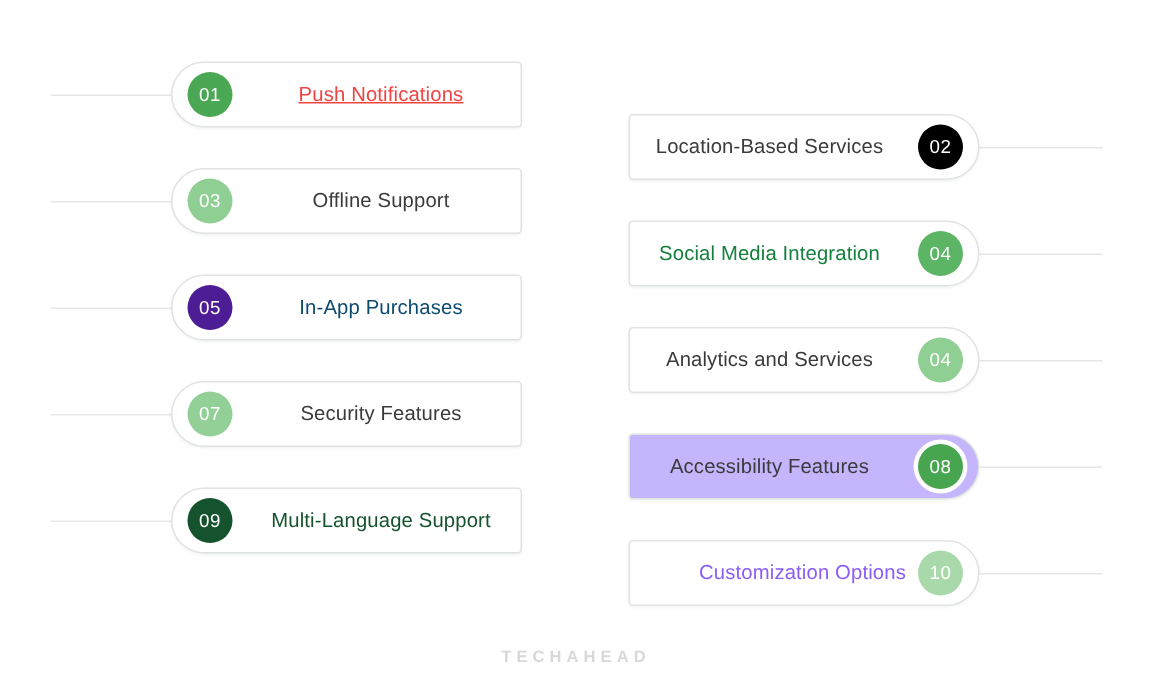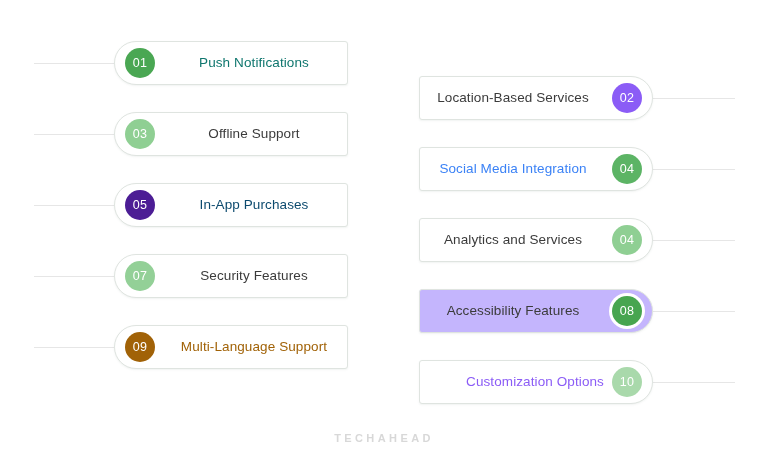--- a/index.html
+++ b/index.html
@@ -108,42 +108,42 @@
   }
 </style>
 </head>
 <body>
 
 <div id="infographic">
   <div id="items-layer">
       <div class="item row-left" style="left: 114px; top: 41px;">
         <div class="connector left-conn" style="background: rgb(230, 230, 230);"></div>
         <div class="card" style="border-color: rgb(223, 228, 224); background: rgb(255, 255, 255);">
-          <span class="label" style="color: #0f766e;">Push Notifications</span>
+          <span class="label" style="color: #ef4444; text-decoration: underline;">Push Notifications</span>
         </div>
         <div class="badge" style="background: rgb(74, 167, 83);">01</div>
       </div>
       <div class="item row-right" style="left: 419px; top: 76px;">
         <div class="connector right-conn" style="background: rgb(230, 230, 230);"></div>
         <div class="card" style="border-color: rgb(223, 228, 224); background: rgb(255, 255, 255);">
           <span class="label" style="color: rgb(59, 59, 59);">Location-Based Services</span>
         </div>
-        <div class="badge" style="background: #8b5cf6;">02</div>
+        <div class="badge" style="background: #000000;">02</div>
       </div>
       <div class="item row-left" style="left: 114px; top: 112px;">
         <div class="connector left-conn" style="background: rgb(230, 230, 230);"></div>
         <div class="card" style="border-color: rgb(223, 228, 224); background: rgb(255, 255, 255);">
           <span class="label" style="color: rgb(59, 59, 59);">Offline Support</span>
         </div>
         <div class="badge" style="background: rgb(143, 207, 147);">03</div>
       </div>
       <div class="item row-right" style="left: 419px; top: 147px;">
         <div class="connector right-conn" style="background: rgb(230, 230, 230);"></div>
         <div class="card" style="border-color: rgb(223, 228, 224); background: rgb(255, 255, 255);">
-          <span class="label" style="color: #3b82f6;">Social Media Integration</span>
+          <span class="label" style="color: #15803d;">Social Media Integration</span>
         </div>
         <div class="badge" style="background: rgb(92, 180, 101);">04</div>
       </div>
       <div class="item row-left" style="left: 114px; top: 183px;">
         <div class="connector left-conn" style="background: rgb(230, 230, 230);"></div>
         <div class="card" style="border-color: rgb(223, 228, 224); background: rgb(255, 255, 255);">
           <span class="label" style="color: #0c4a6e;">In-App Purchases</span>
         </div>
         <div class="badge" style="background: #4c1d95;">05</div>
       </div>
@@ -164,23 +164,23 @@
       <div class="item row-right" style="left: 419px; top: 289px;">
         <div class="connector right-conn" style="background: rgb(230, 230, 230);"></div>
         <div class="card" style="border-color: rgb(223, 228, 224); background: #c4b5fd;">
           <span class="label" style="color: rgb(59, 59, 59);">Accessibility Features</span>
         </div>
         <div class="badge" style="background: rgb(71, 165, 80);">08</div>
       </div>
       <div class="item row-left" style="left: 114px; top: 325px;">
         <div class="connector left-conn" style="background: rgb(230, 230, 230);"></div>
         <div class="card" style="border-color: rgb(223, 228, 224); background: rgb(255, 255, 255);">
-          <span class="label" style="color: #a16207;">Multi-Language Support</span>
+          <span class="label" style="color: #14532d;">Multi-Language Support</span>
         </div>
-        <div class="badge" style="background: #a16207;">09</div>
+        <div class="badge" style="background: #14532d;">09</div>
       </div>
       <div class="item row-right" style="left: 419px; top: 360px;">
         <div class="connector right-conn" style="background: rgb(230, 230, 230);"></div>
         <div class="card" style="border-color: rgb(223, 228, 224); background: rgb(255, 255, 255);">
           <span class="label" style="color: #8b5cf6; margin-left: 44px;">Customization Options</span>
         </div>
         <div class="badge" style="background: rgb(169, 217, 171);">10</div>
       </div>
     </div>
 

